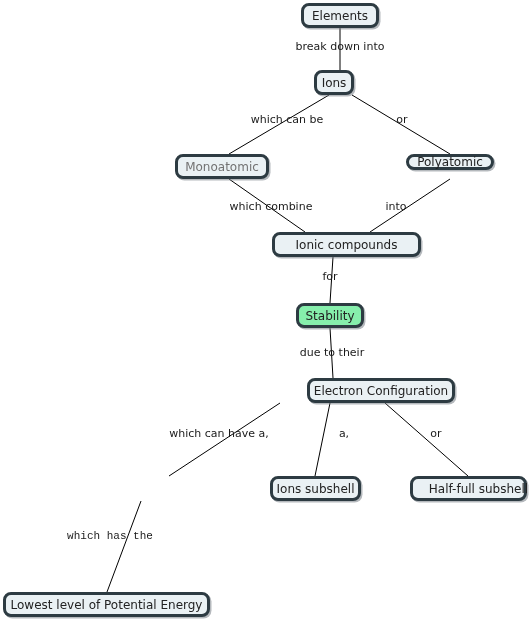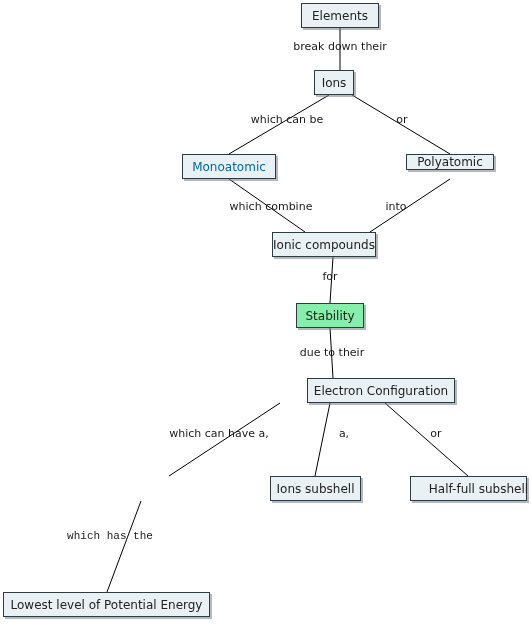--- a/index.html
+++ b/index.html
@@ -30,22 +30,22 @@
   .edge-line {
     stroke: #000000;
     stroke-width: 1;
     fill: none;
     shape-rendering: geometricPrecision;
   }
   .node {
     position: absolute;
     box-sizing: border-box;
     background: #eaf1f4;
-    border: 1px solid #737373;
-    border-radius: 0;
+    border: 3px solid #737373;
+    border-radius: 8px;
     display: flex;
     align-items: center;
     justify-content: center;
     color: #222222;
     font-size: 12px;
     line-height: 1;
     white-space: nowrap;
     box-shadow: 1.5px 1.5px 0.5px rgba(120,128,134,0.55);
     padding: 0 9px;
   }
@@ -69,44 +69,44 @@
       <polyline points="352,95 450,154" class="edge-line"></polyline>
       <polyline points="229,179 305,232" class="edge-line"></polyline>
       <polyline points="450,179 370,232" class="edge-line"></polyline>
       <polyline points="333,257 330,303" class="edge-line"></polyline>
       <polyline points="330,328 333,378" class="edge-line"></polyline>
       <polyline points="280,403 169,476" class="edge-line"></polyline>
       <polyline points="330,403 315,476" class="edge-line"></polyline>
       <polyline points="385,403 468,476" class="edge-line"></polyline>
       <polyline points="141,501 107,592" class="edge-line"></polyline>
     </svg>
-<div class="edge-label" style="left: 340px; top: 46px;">break down their</div>
+<div class="edge-label" style="left: 340px; top: 46px;">break down into</div>
     <div class="edge-label" style="left: 287px; top: 119px;">which can be</div>
     <div class="edge-label" style="left: 402px; top: 119px;">or</div>
     <div class="edge-label" style="left: 271px; top: 206px;">which combine</div>
     <div class="edge-label" style="left: 396px; top: 206px;">into</div>
     <div class="edge-label" style="left: 330px; top: 276px;">for</div>
     <div class="edge-label" style="left: 332px; top: 352px;">due to their</div>
     <div class="edge-label" style="left: 219px; top: 433px;">which can have a,</div>
     <div class="edge-label" style="left: 344px; top: 433px;">a,</div>
     <div class="edge-label" style="left: 436px; top: 433px;">or</div>
     <div class="edge-label" style="left: 110px; top: 536px; font-family: Liberation Mono, monospace;">which has the</div>
     <div class="node" style="left: 301px; top: 3px; width: 78px; height: 25px; background: rgb(234, 241, 244); border-color: rgb(45, 59, 66); color: rgb(34, 34, 34);">
       <span>Elements</span>
     </div>
     <div class="node" style="left: 314px; top: 70px; width: 40px; height: 25px; background: rgb(234, 241, 244); border-color: rgb(45, 59, 66); color: rgb(34, 34, 34);">
       <span>Ions</span>
     </div>
-    <div class="node" style="left: 182px; top: 154px; width: 94px; height: 25px; background: rgb(234, 241, 244); border-color: rgb(45, 59, 66); color: #0369a1;">
+    <div class="node" style="left: 175px; top: 154px; width: 94px; height: 25px; background: rgb(234, 241, 244); border-color: rgb(45, 59, 66); color: #737373;">
       <span>Monoatomic</span>
     </div>
     <div class="node" style="left: 406px; top: 154px; width: 88px; height: 16px; background: rgb(234, 241, 244); border-color: rgb(45, 59, 66); color: rgb(34, 34, 34);">
       <span>Polyatomic</span>
     </div>
-    <div class="node" style="left: 272px; top: 232px; width: 104px; height: 25px; background: rgb(234, 241, 244); border-color: rgb(45, 59, 66); color: rgb(34, 34, 34);">
+    <div class="node" style="left: 272px; top: 232px; width: 149px; height: 25px; background: rgb(234, 241, 244); border-color: rgb(45, 59, 66); color: rgb(34, 34, 34);">
       <span>Ionic compounds</span>
     </div>
     <div class="node" style="left: 296px; top: 303px; width: 68px; height: 25px; background: #86efac; border-color: rgb(45, 59, 66); color: rgb(34, 34, 34); text-align: right;">
       <span>Stability</span>
     </div>
     <div class="node" style="left: 259px; top: 378px; width: 148px; height: 25px; background: rgb(234, 241, 244); border-color: rgb(45, 59, 66); color: rgb(34, 34, 34); margin-left: 48px;">
       <span>Electron Configuration</span>
     </div>
     <div class="node" style="left: 270px; top: 476px; width: 91px; height: 25px; background: rgb(234, 241, 244); border-color: rgb(45, 59, 66); color: rgb(34, 34, 34);">
       <span>Ions subshell</span>

